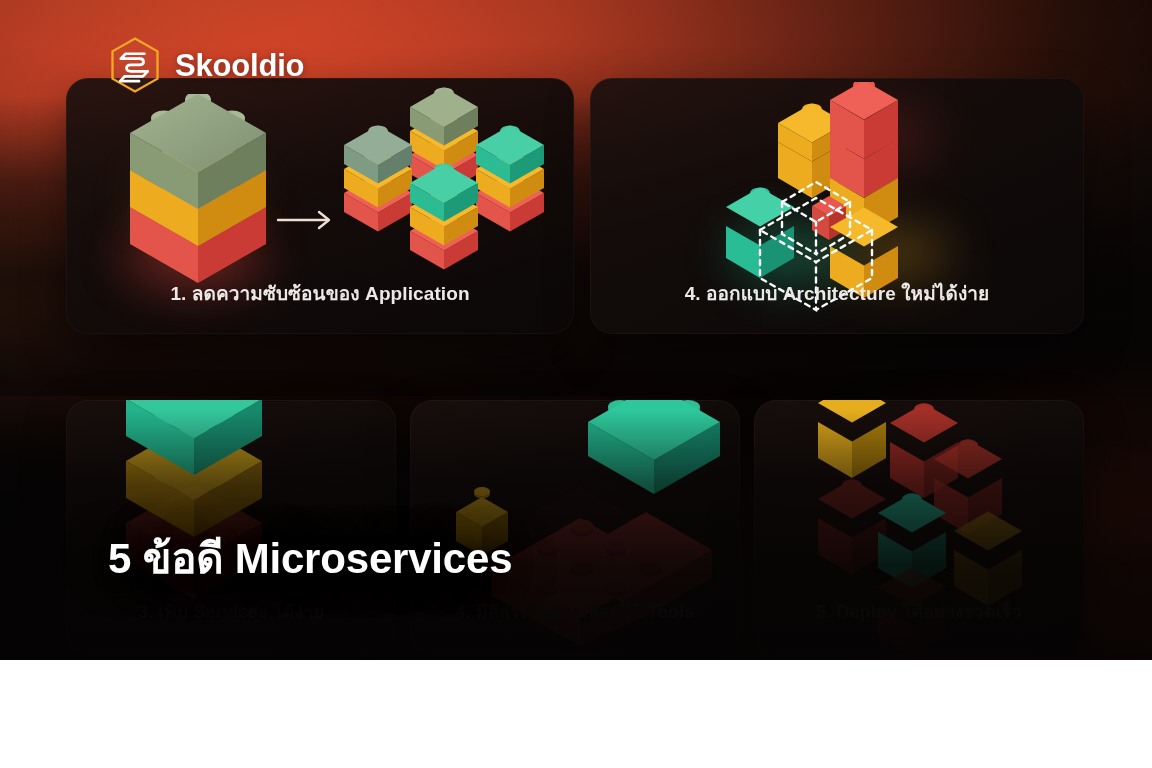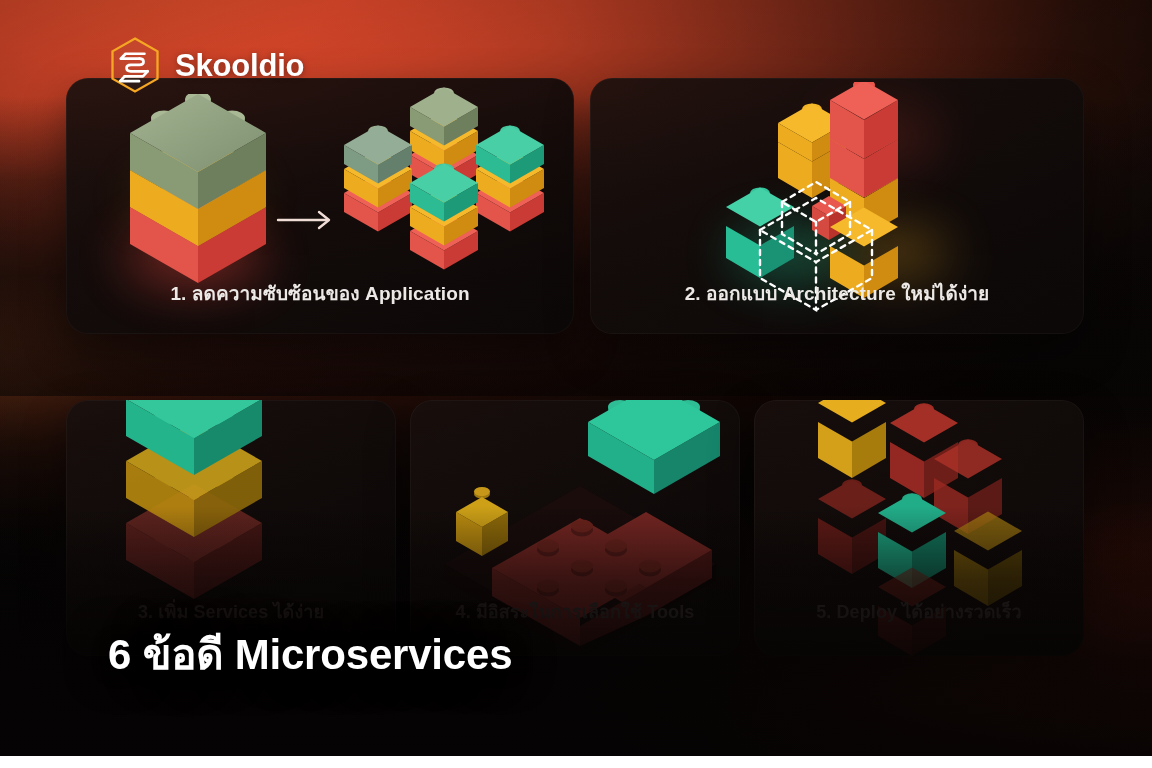--- a/index.html
+++ b/index.html
@@ -3,21 +3,21 @@
 <meta charset="utf-8">
 <style>
   * { box-sizing: border-box; margin: 0; padding: 0; }
   html, body {
     width: 1152px; height: 768px;
     overflow: hidden;
     font-family: "Liberation Sans", "DejaVu Sans", sans-serif;
   }
   #stage {
     position: relative;
-    width: 1152px; height: 756px;
+    width: 1152px; height: 660px;
     background: #120b09;
     overflow: hidden;
   }
   
   .bg-base {
     position: absolute; inset: 0;
     background:
       radial-gradient(125% 105% at 12% -8%, #e5522c 0%, #d9472a 16%, #b03a22 31%, #6d2516 48%, #2a1009 66%, #0d0706 82%);
   }
   .bg-warm-right {
@@ -328,21 +328,21 @@
           <path d="M124 120 L124 152 L90 172"></path>
         </g>
 
         <g stroke="#ffffff" stroke-width="2.4" fill="none" stroke-dasharray="5 5" stroke-linecap="round">
           <path d="M34 148 L90 116 L146 148 L90 180 Z"></path>
           <path d="M34 148 L34 196 L90 228 L90 180"></path>
           <path d="M146 148 L146 196 L90 228"></path>
         </g>
       </svg>
     </div>
-    <div class="card-caption">2. ออกแบบ Architecture ใหม่ได้ง่าย</div>
+    <div class="card-caption">4. ออกแบบ Architecture ใหม่ได้ง่าย</div>
   </div>
 
   <div class="card r2 card-3">
     <div class="card-art">
       <svg style="position:absolute; left:54px; top:-38px;" width="230" height="290" viewBox="0 0 230 290">
 
         <g opacity="0.55">
           <ellipse cx="40" cy="186" rx="11" ry="6.4" fill="#8a2b26"></ellipse>
           <ellipse cx="40" cy="183" rx="11" ry="6.4" fill="#a23931"></ellipse>
           <ellipse cx="74" cy="206" rx="11" ry="6.4" fill="#8a2b26"></ellipse>
@@ -506,16 +506,16 @@
           <path d="M68 42 L34 61.5 L34 92 L68 72 Z" fill="#4c1411"></path>
           <path d="M0 23 L34 3.5 L68 23 L34 42.5 Z" fill="#7a231c"></path>
         </g>
       </svg>
     </div>
     <div class="card-caption">5. Deploy ได้อย่างรวดเร็ว</div>
   </div>
 
   <div class="headline-scrim"></div>
   <div class="headline">
-    <span class="l1">6 ข้อดี Microservices</span>
+    <span class="l1">5 ข้อดี Microservices</span>
   </div>
 
 </div>
 
 </body></html>

